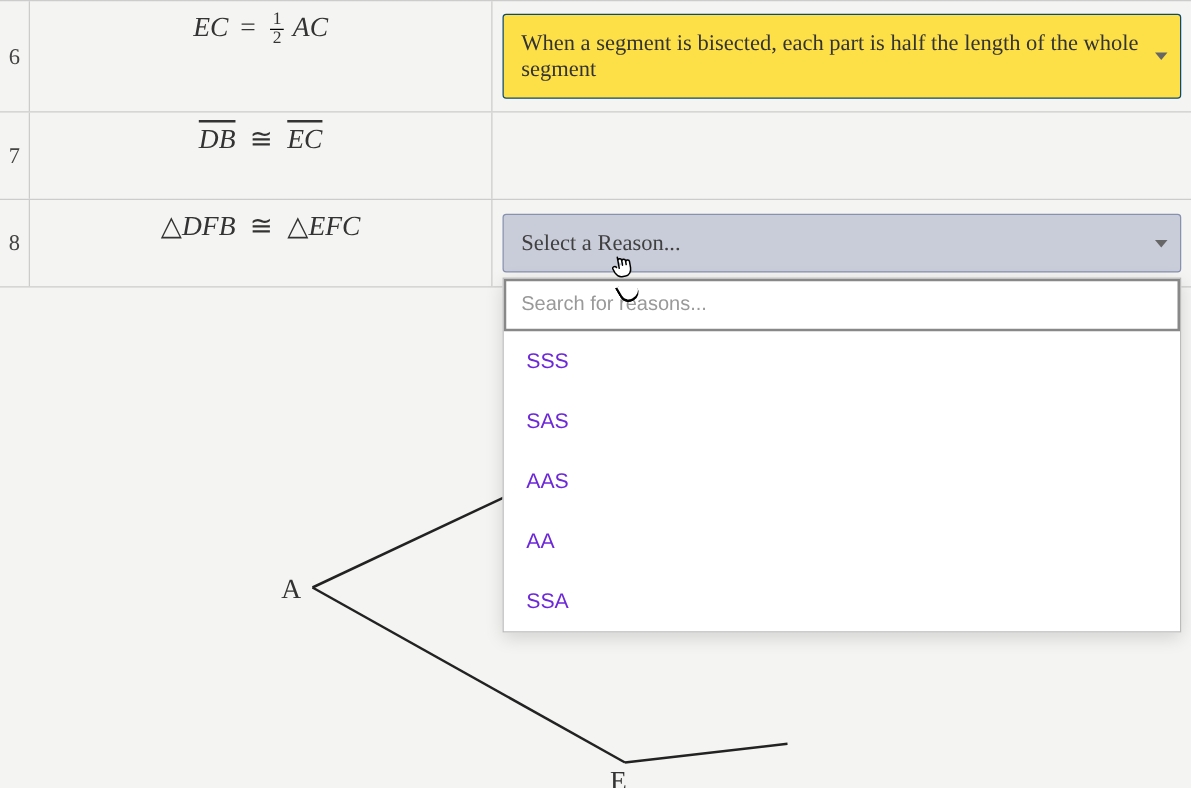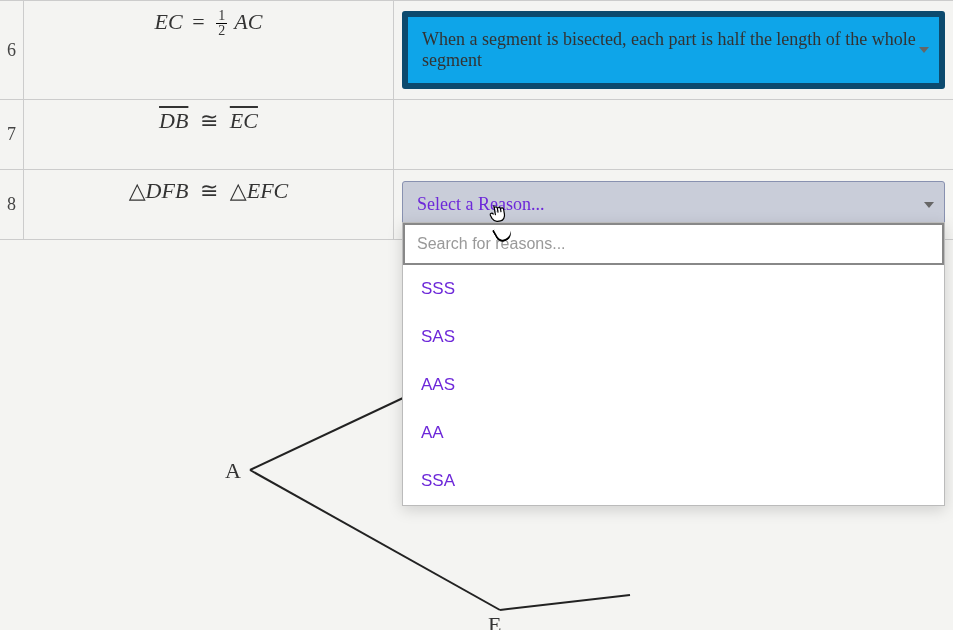--- a/index.html
+++ b/index.html
@@ -56,35 +56,35 @@
     .frac .num { border-bottom: 1px solid #000; padding: 0 2px; }
     .frac .den { padding: 0 2px; }
     .reason-cell {
       flex: 1;
       padding: 10px 8px 10px 8px;
       display: flex;
       align-items: center;
     }
     .reason-box {
       width: 100%;
-      border: 6px solid #0c4a6e;
+      border: 1px solid #0c4a6e;
       border-radius: 3px;
       padding: 12px 14px;
       font-size: 18px;
-      background: #0ea5e9;
+      background: #fde047;
       color: #333;
       position: relative;
       min-height: 24px;
       display: flex;
       align-items: center;
     }
     .reason-box.selected-open {
       background: #c9cdd9;
       border: 1px solid #8891b0;
-      color: #6d28d9;
+      color: #404040;
     }
     .dropdown-caret {
       position: absolute;
       right: 10px;
       top: 50%;
       transform: translateY(-50%);
       width: 0; height: 0;
       border-left: 5px solid transparent;
       border-right: 5px solid transparent;
       border-top: 6px solid #666;

